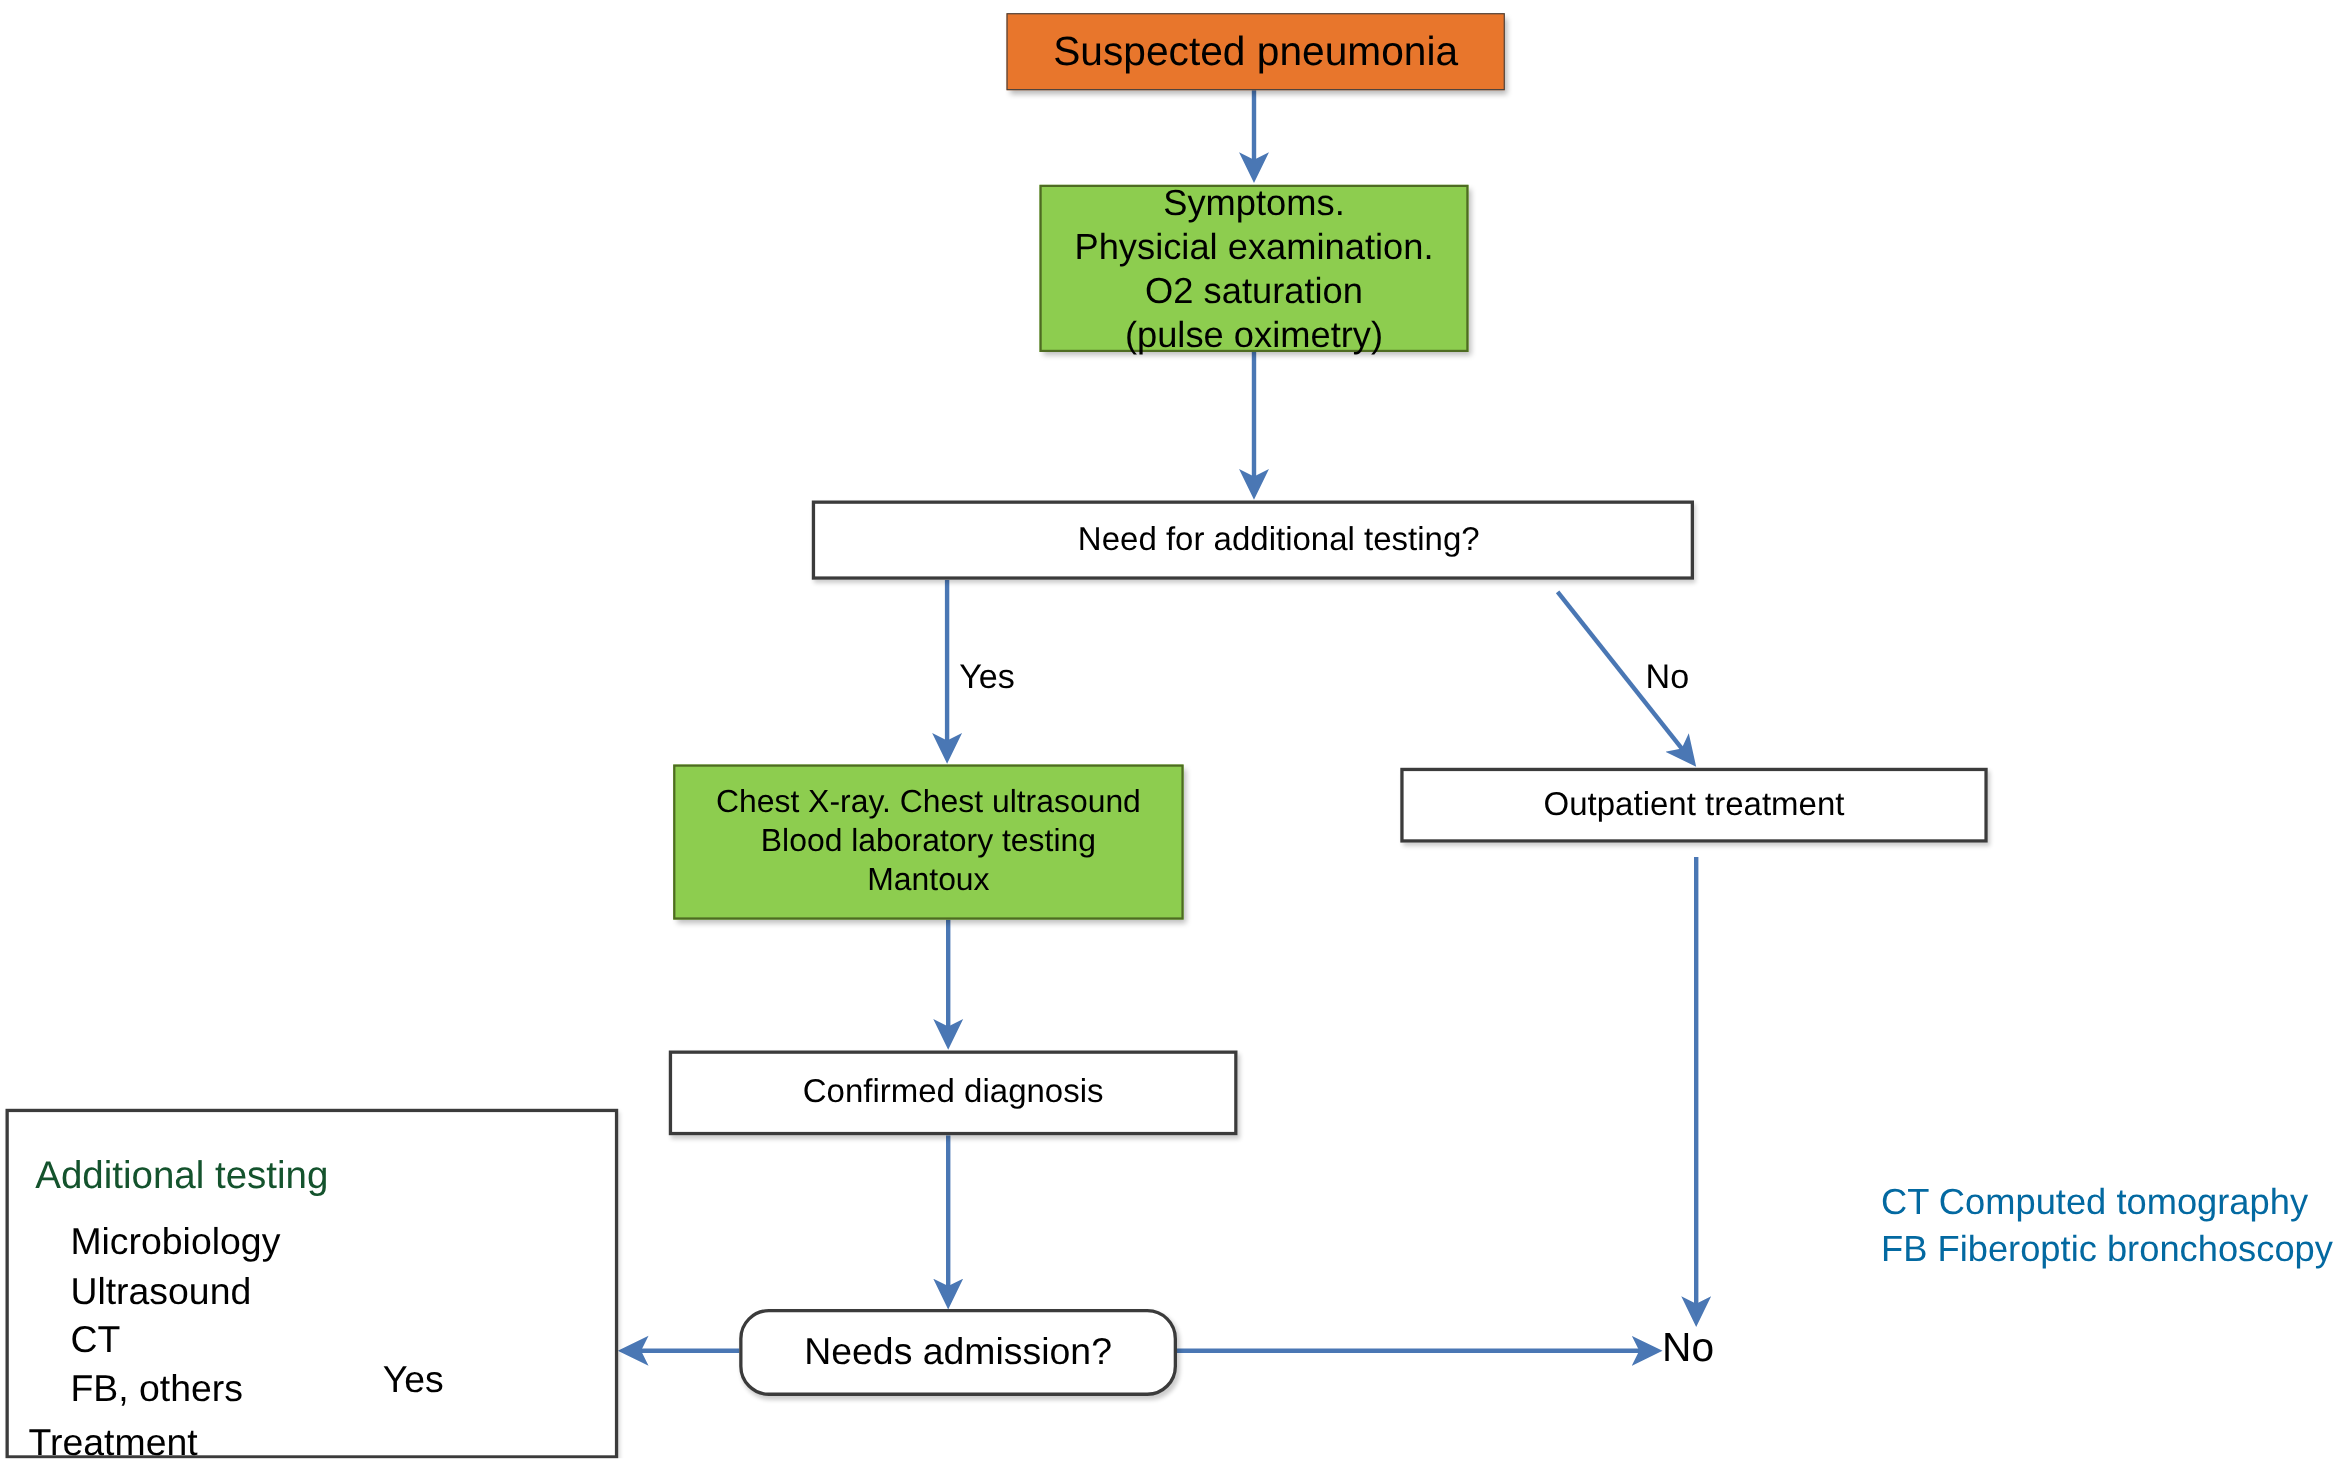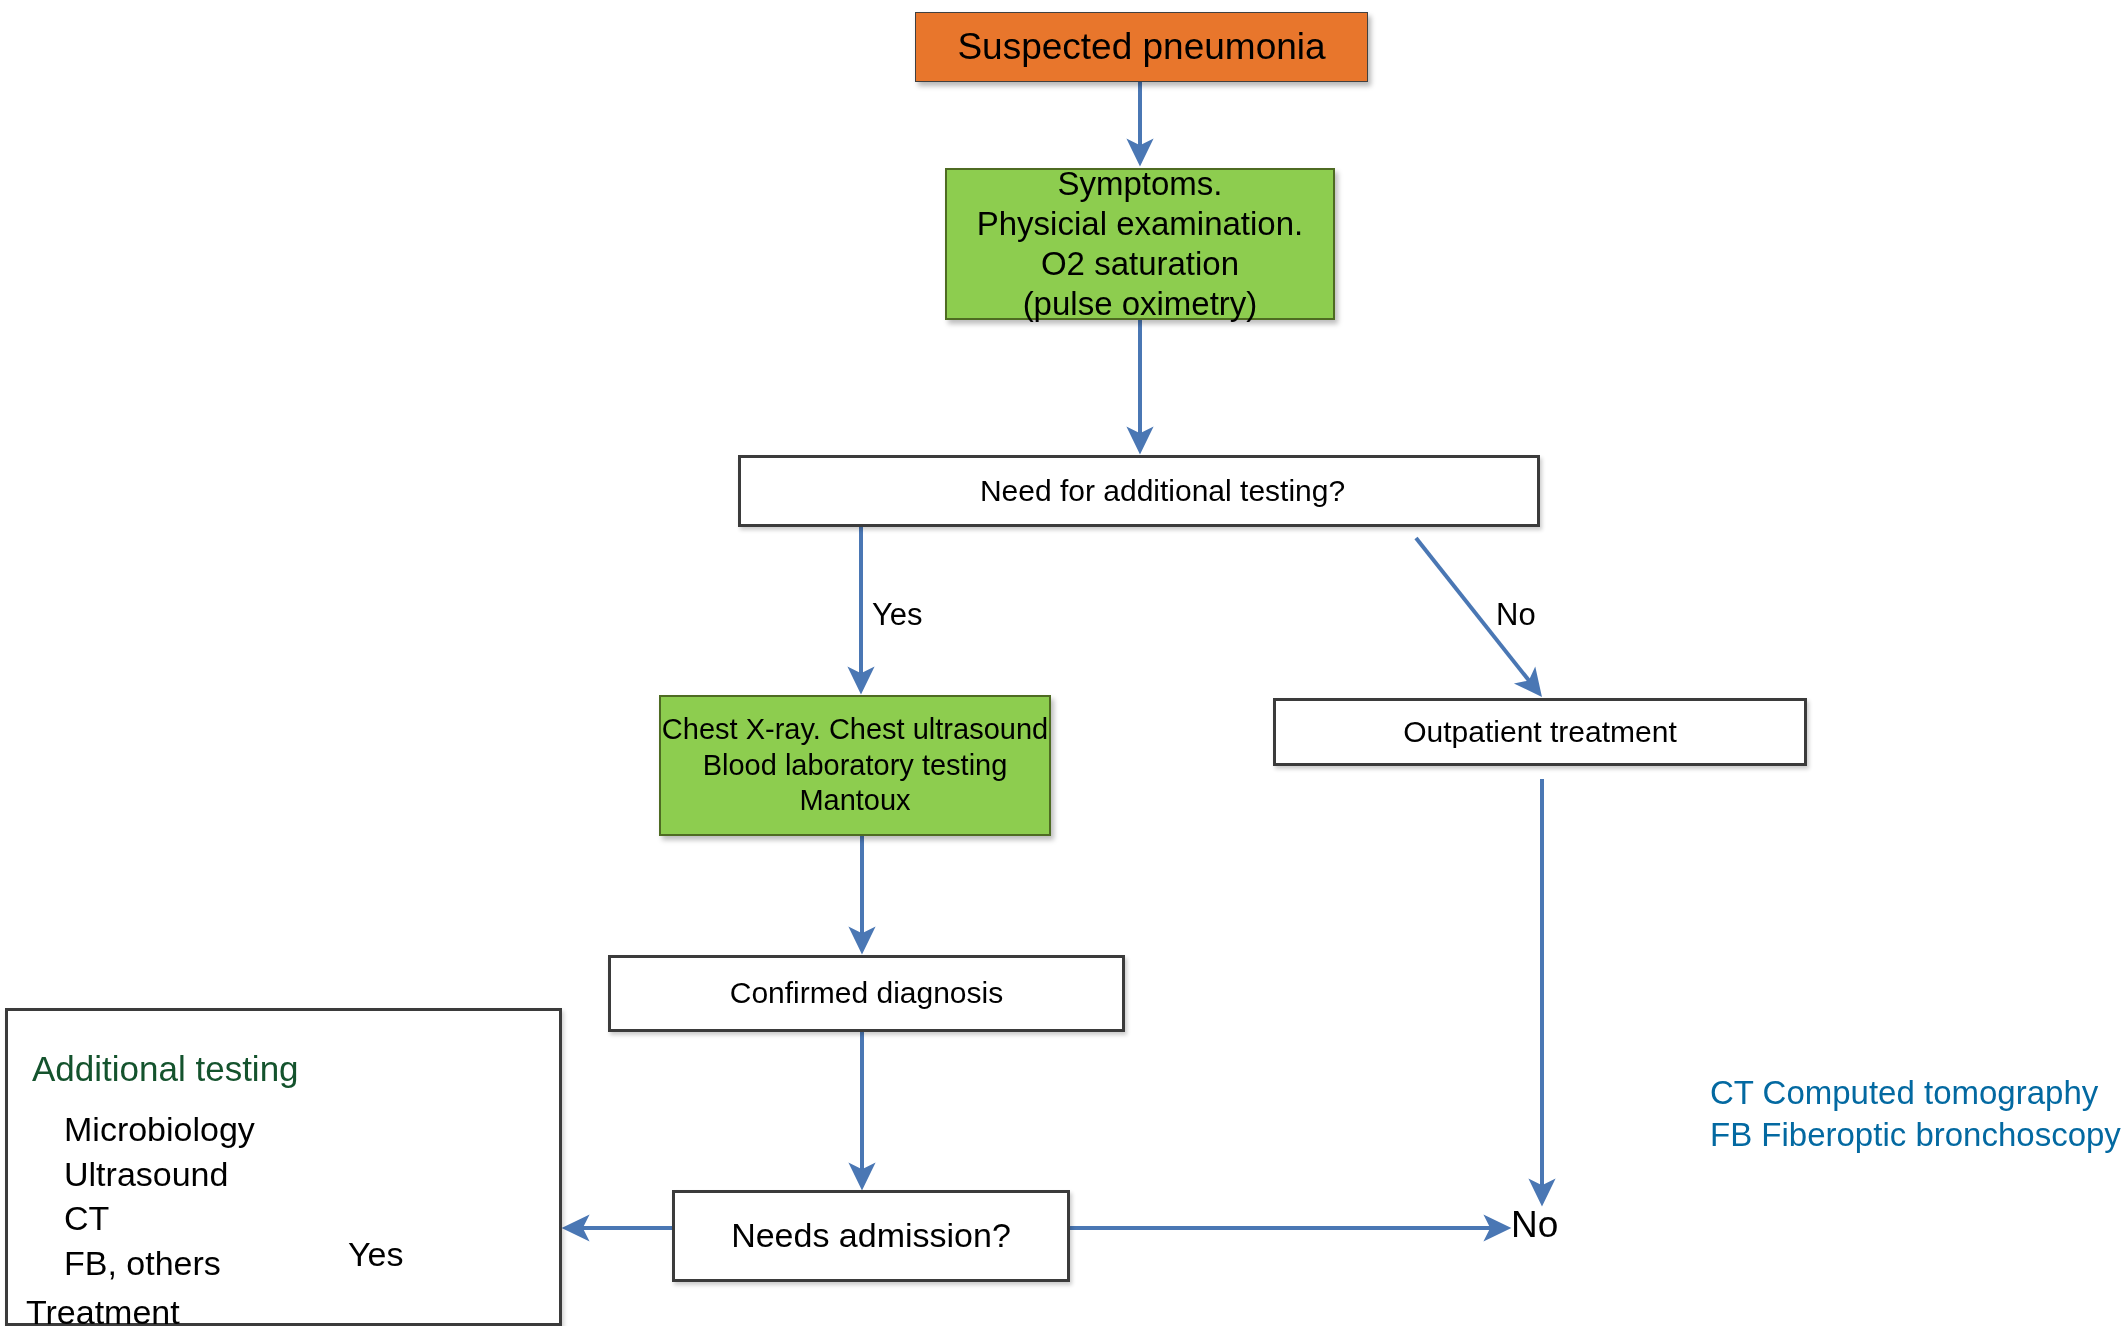--- a/index.html
+++ b/index.html
@@ -142,29 +142,29 @@
 
   <div class="node node-orange" style="left:915px; top:12px; width:453px; height:70px;">Suspected pneumonia</div>
 
   <div class="node node-green" style="left:945px; top:168px; width:390px; height:152px; font-size:33px;">Symptoms.
 Physicial examination.
 O2 saturation
 (pulse oximetry)</div>
 
   <div class="node node-white" style="left:738px; top:455px; width:802px; height:72px; font-size:30px;padding-left:47px;">Need for additional testing?</div>
 
-  <div class="node node-green" style="left:659px; top:695px; width:392px; height:141px; font-size:29px;">Chest X-ray. Chest ultrasound
+  <div class="node node-green" style="left:612px; top:695px; width:464px; height:141px; font-size:29px;">Chest X-ray. Chest ultrasound
 Blood laboratory testing
 Mantoux</div>
 
   <div class="node node-white" style="left:1273px; top:698px; width:534px; height:68px; font-size:30px;">Outpatient treatment</div>
 
   <div class="node node-white" style="left:608px; top:955px; width:517px; height:77px; font-size:30px;">Confirmed diagnosis</div>
 
-  <div class="node node-white" style="left:672px; top:1190px; width:398px; height:92px; font-size:34px;">Needs admission?</div>
+  <div class="node node-white" style="left:672px; top:1190px; width:398px; height:79px; font-size:34px;border-radius:27px;">Needs admission?</div>
 
   <div class="edge-label" style="left:872px; top:597px;">Yes</div>
 
   <div class="edge-label" style="left:1496px; top:597px;">No</div>
 
   <div class="edge-label" style="left:1511px; top:1204px; font-size:37px;">No</div>
 
   <div class="panel" style="left:5px; top:1008px; width:557px; height:318px;">
     <div class="panel-title">Additional testing</div>
     <div class="panel-list">Microbiology

